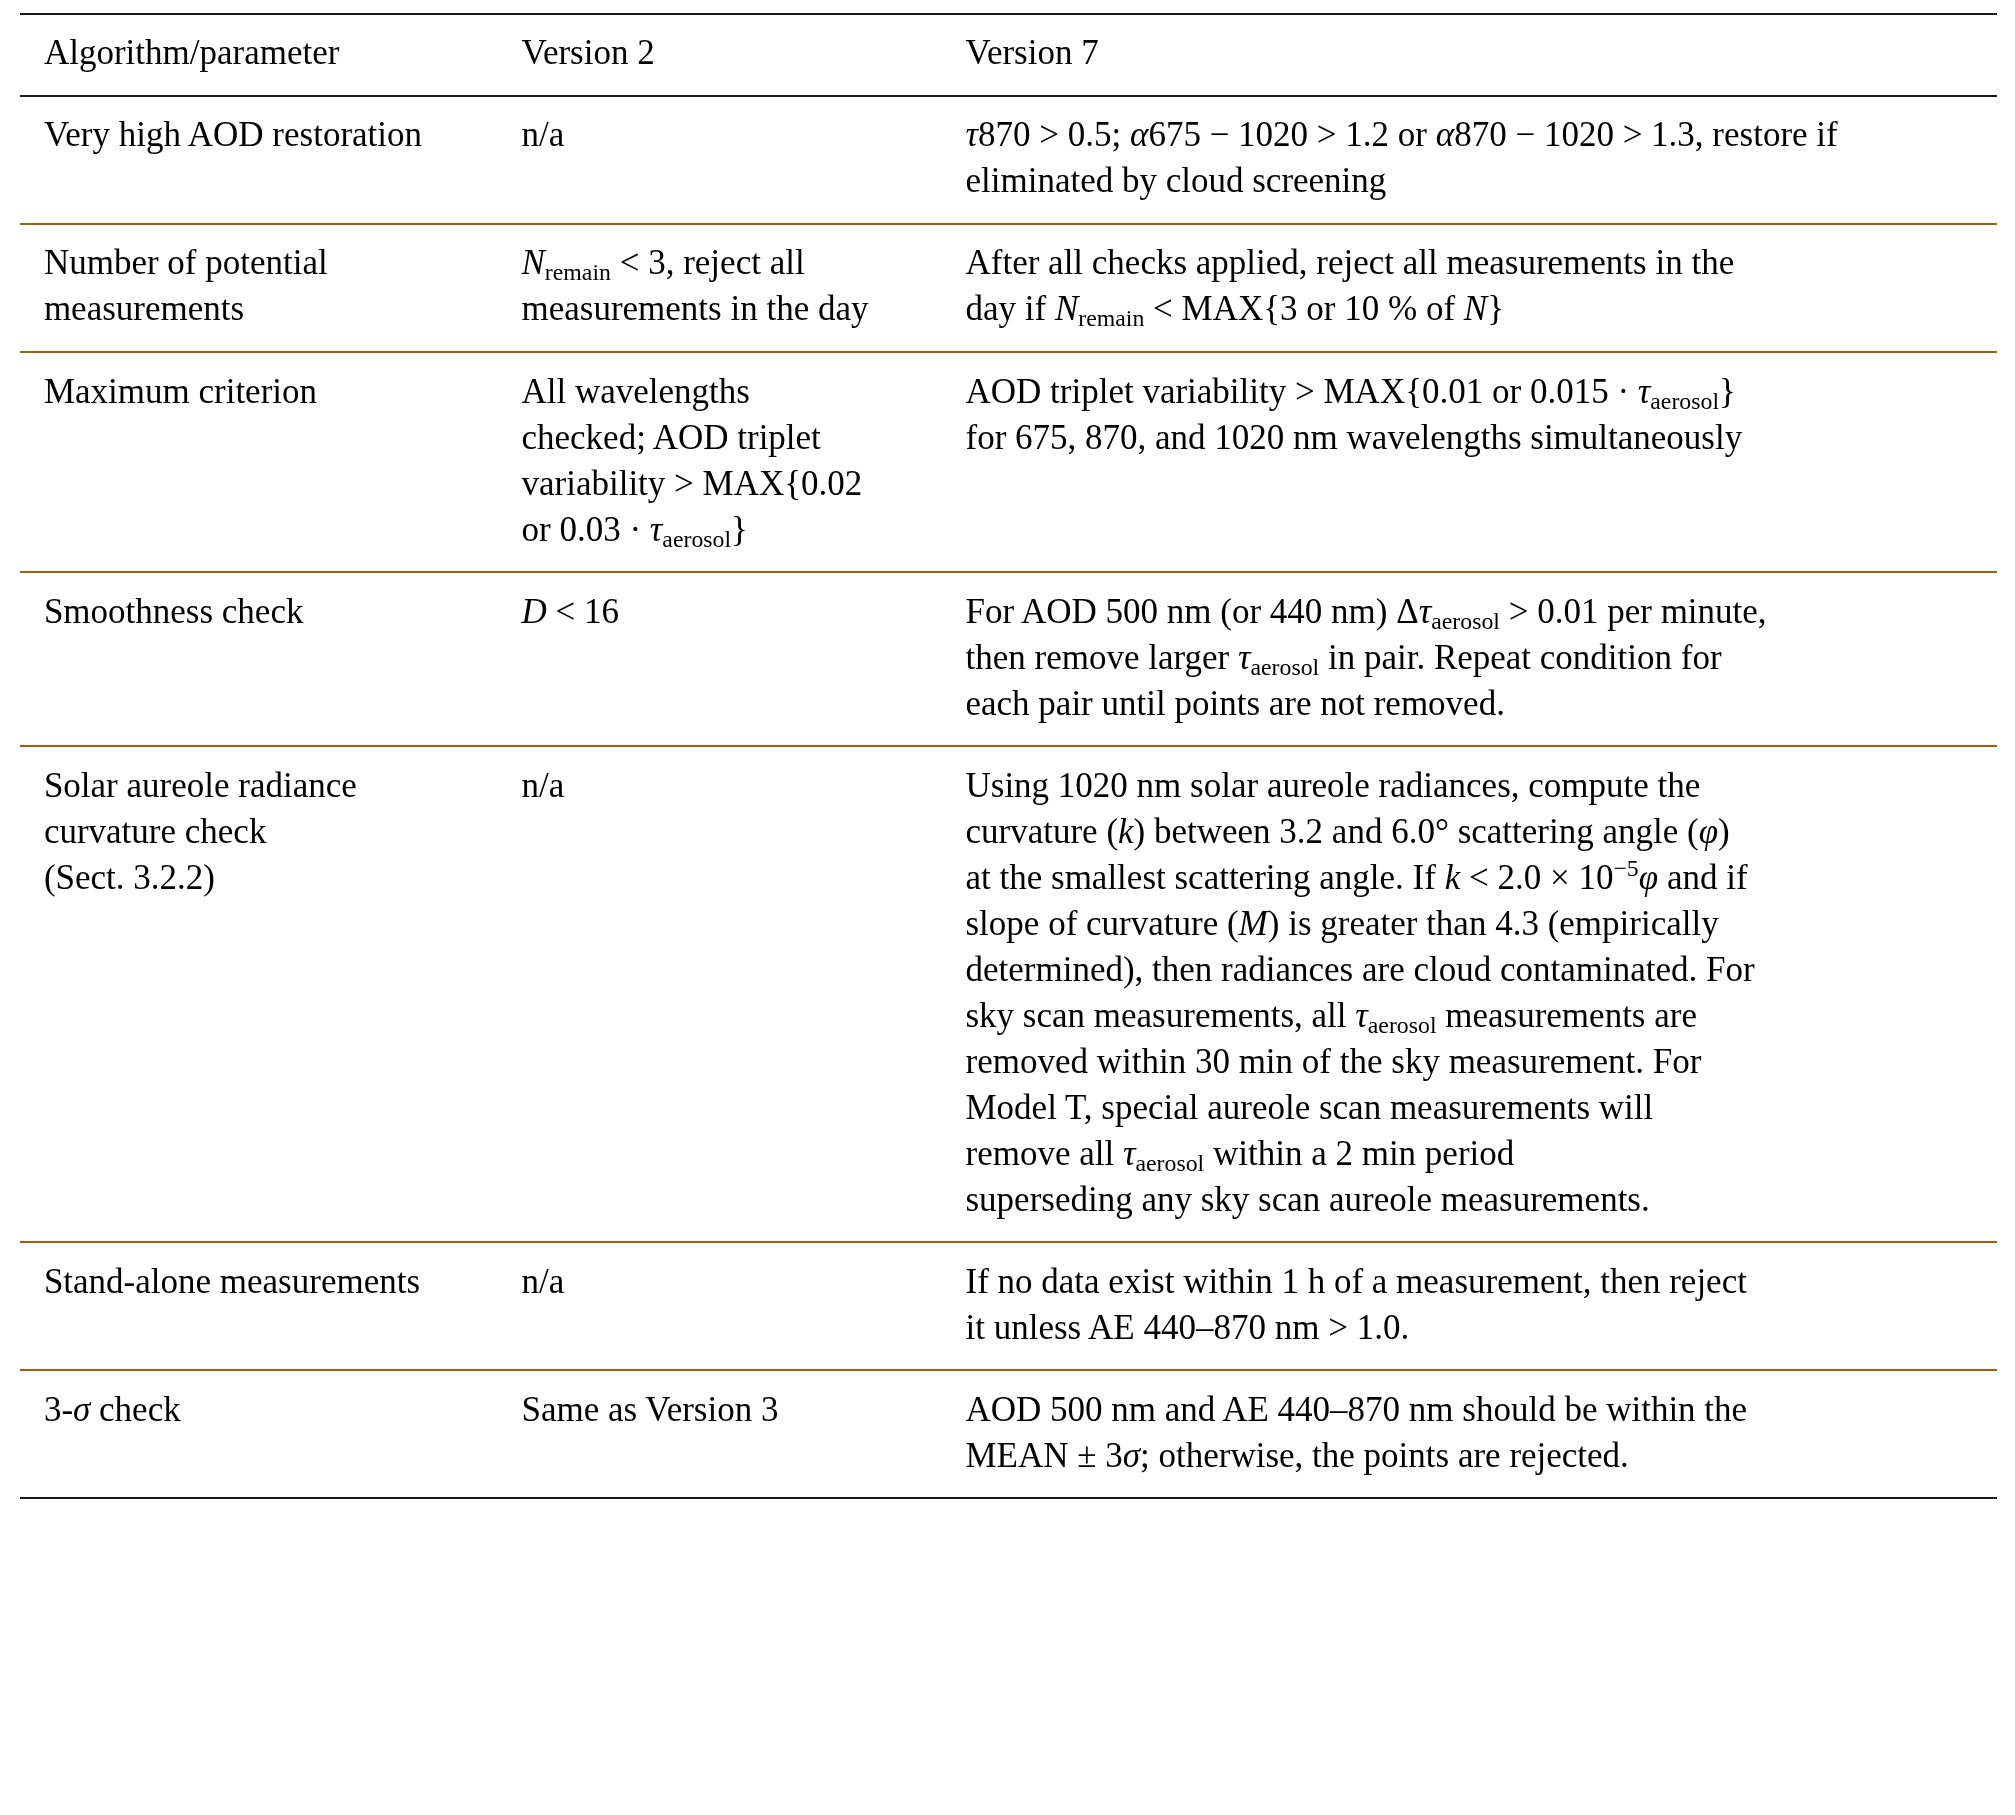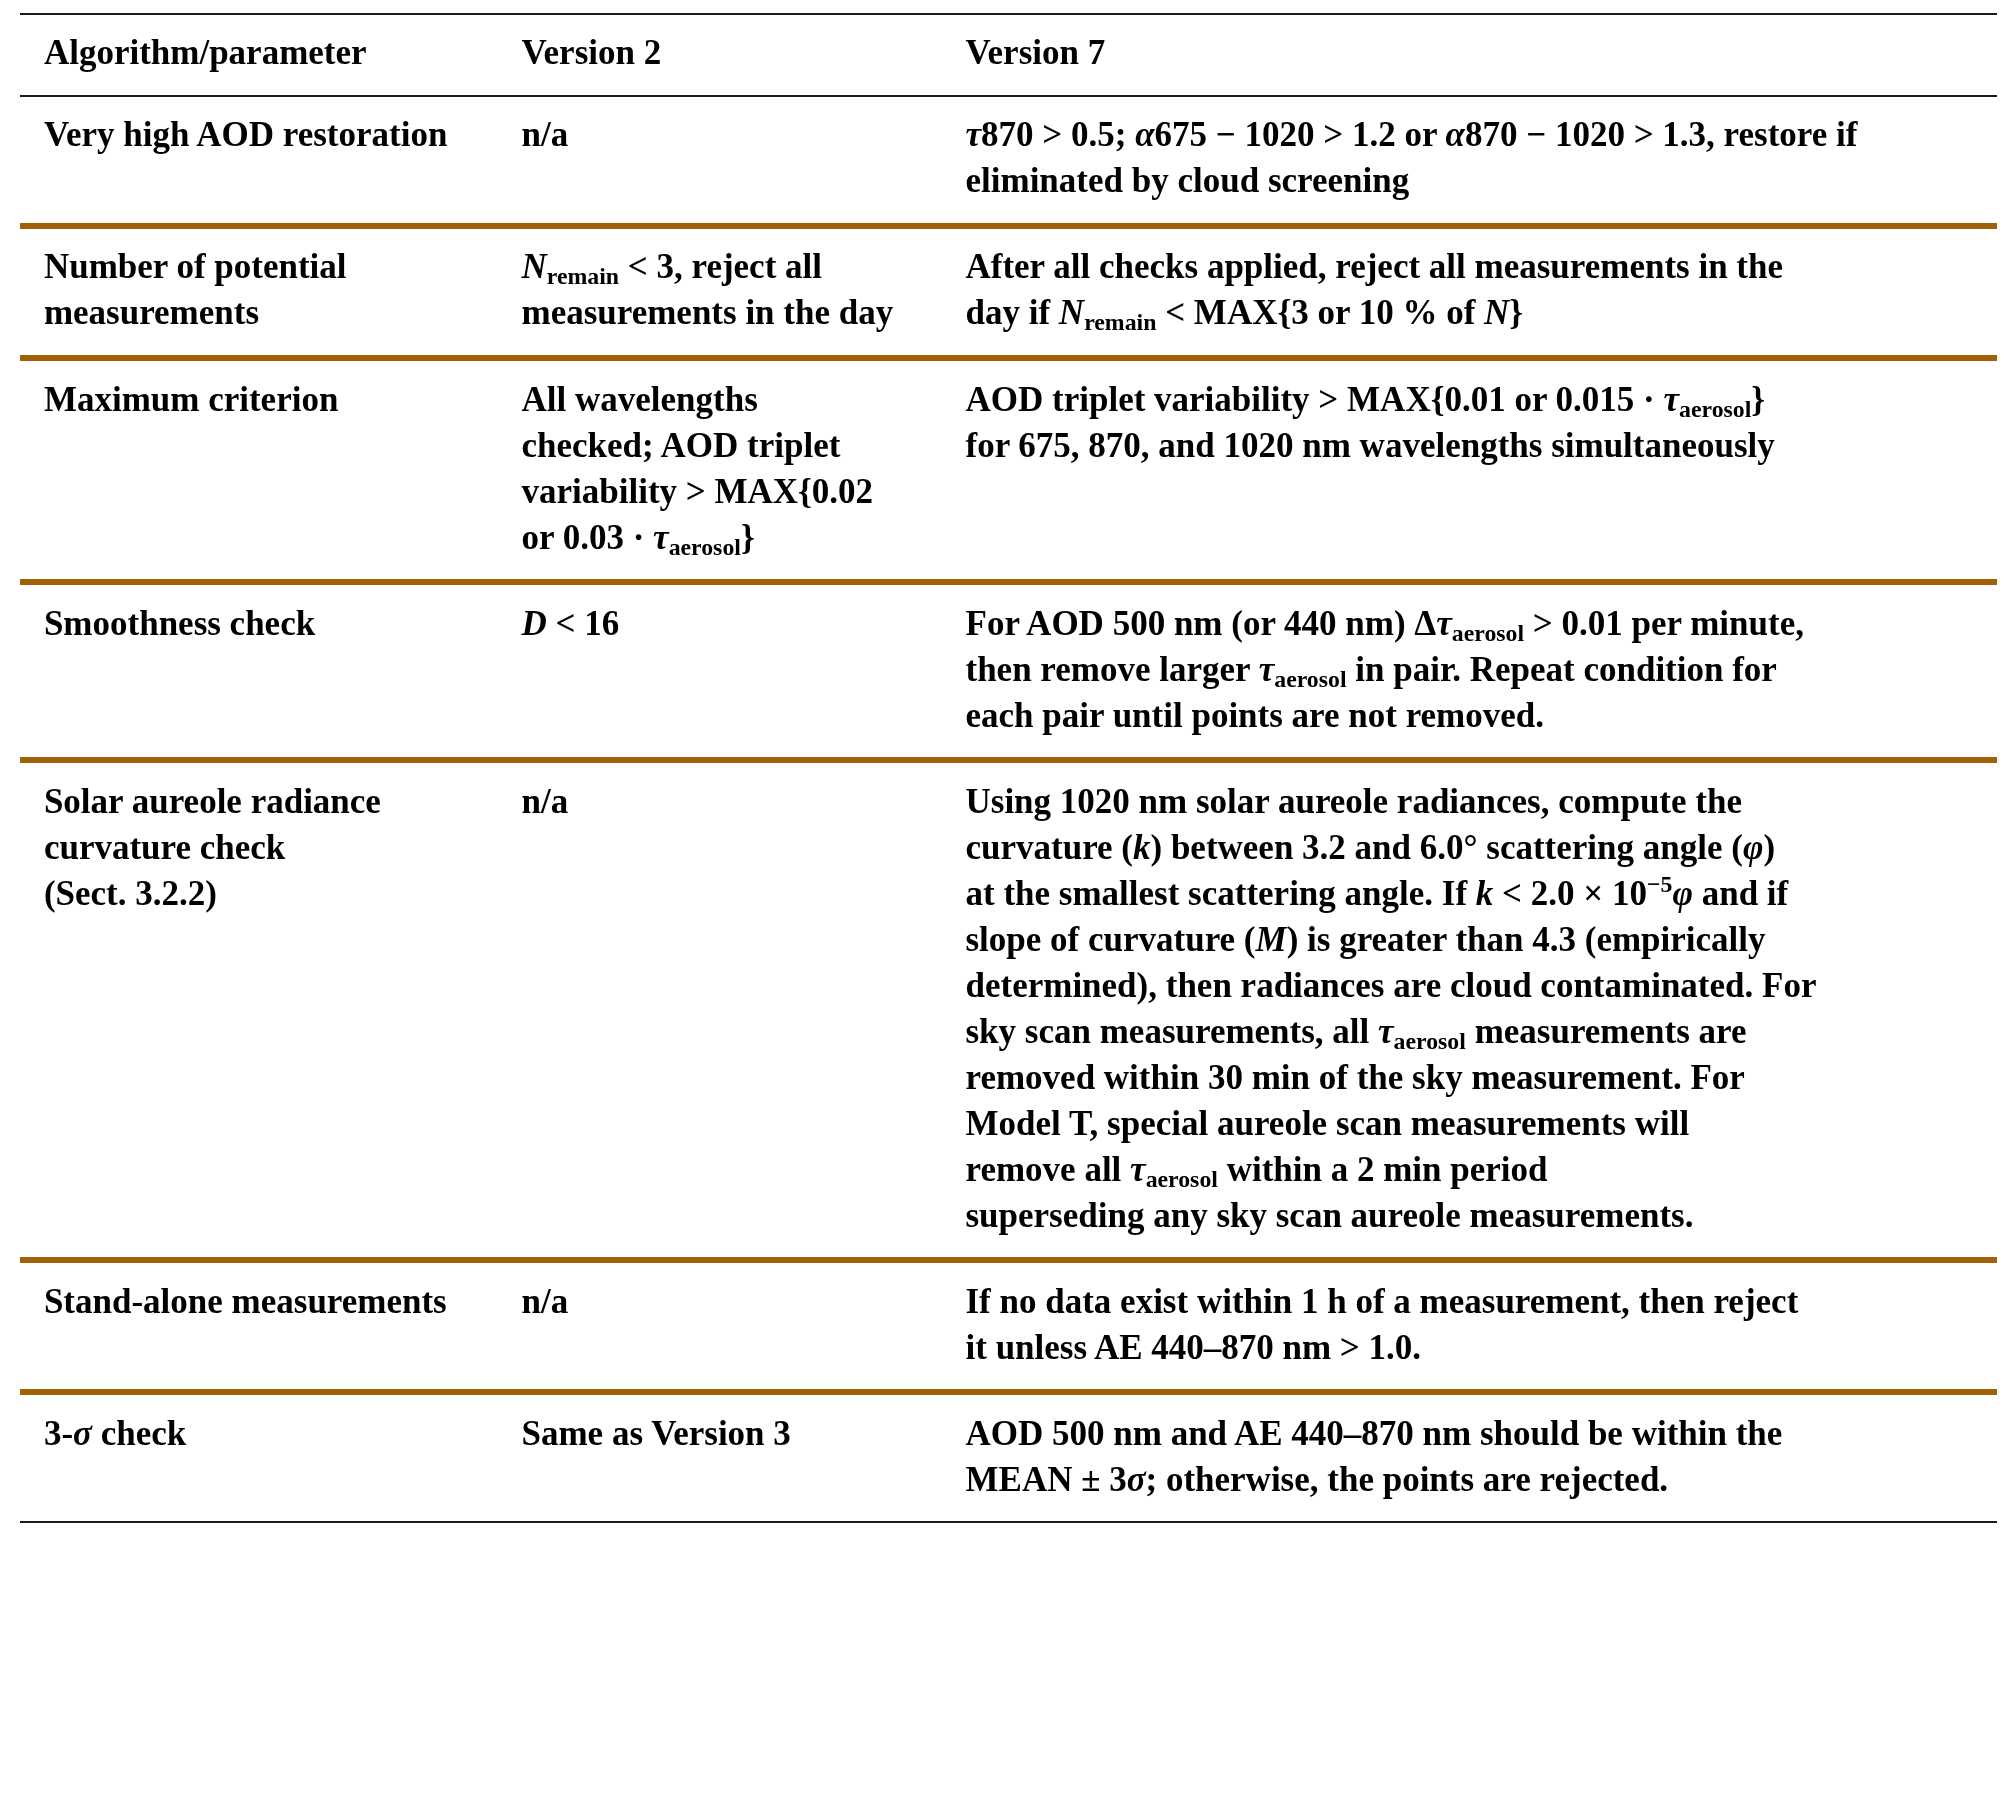--- a/index.html
+++ b/index.html
@@ -27,29 +27,29 @@
     table-layout: fixed;
   }
   col.c-param   { width: 502px; }
   col.c-v2      { width: 444px; }
   col.c-v3      { width: 1031px; }
   thead tr {
     border-top: 2.9px solid #1a1a1a;
     border-bottom: 2.9px solid #1a1a1a;
   }
   tbody tr {
-    border-bottom: 6px solid #a16207;
+    border-bottom: 2px solid #a16207;
   }
   tbody tr:last-child {
     border-bottom: 2.9px solid #1a1a1a;
   }
   th, td {
     vertical-align: top;
     text-align: left;
-    font-weight: bold;
+    font-weight: normal;
     padding: 15.6px 23.4px 18.5px 0;
   }
   th:first-child, td:first-child {
     padding-left: 24.4px;
   }
   i { font-style: italic; }
   sub {
     font-size: 68%;
     line-height: 0;
     vertical-align: -0.25em;

